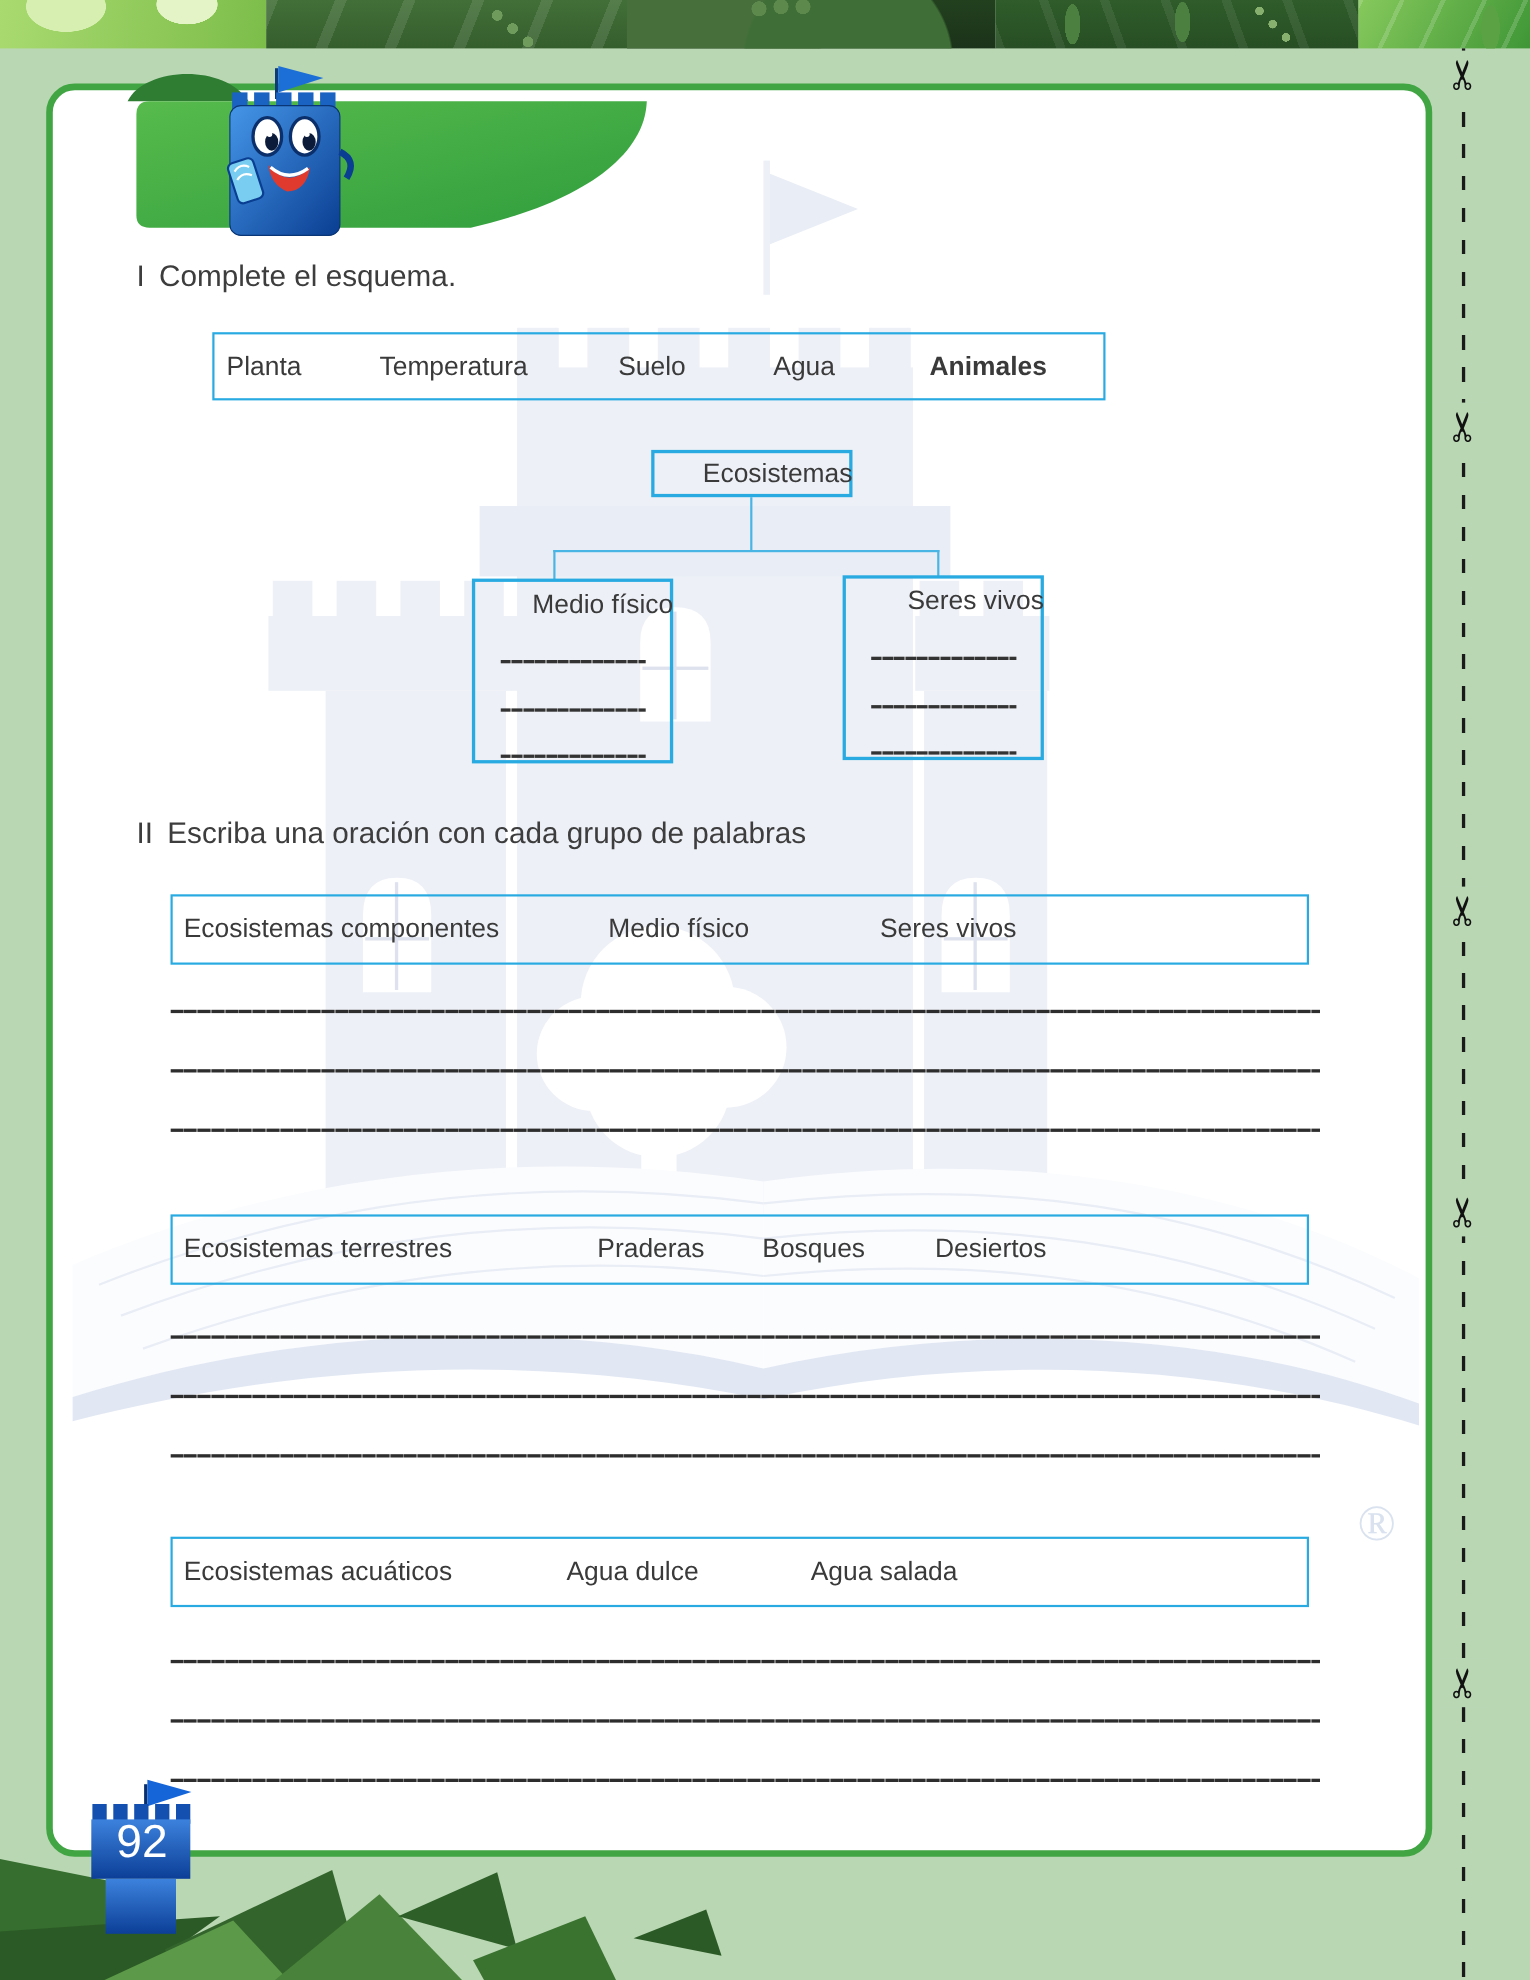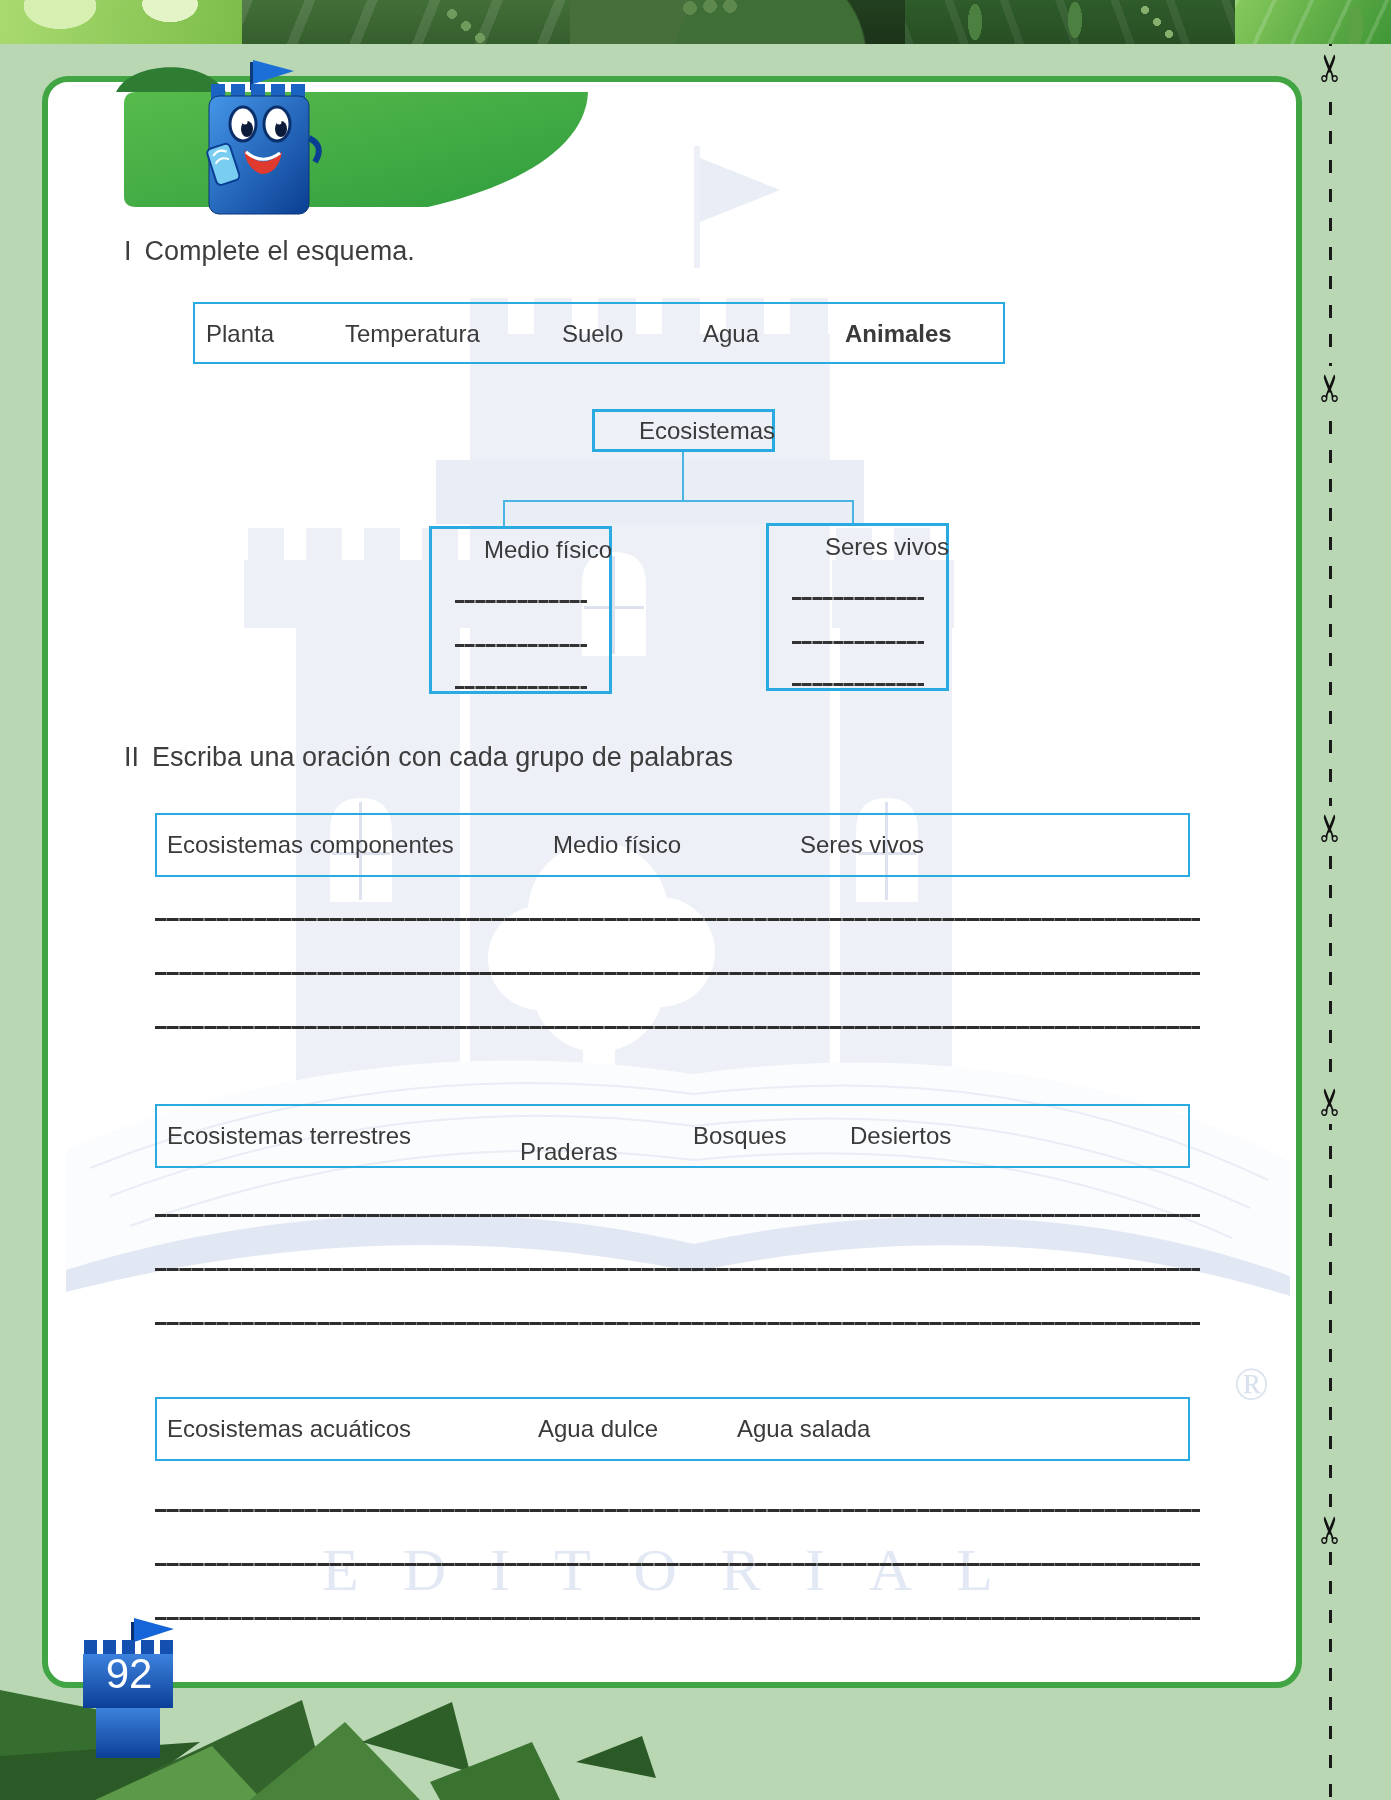--- a/index.html
+++ b/index.html
@@ -135,21 +135,20 @@
         <path d="M 130 1226 C 320 1158 500 1136 694 1160" fill="none" stroke="#e9edf5" stroke-width="2"></path>
         <path d="M 1268 1180 C 1090 1096 910 1070 694 1094" fill="none" stroke="#e9edf5" stroke-width="2"></path>
         <path d="M 1250 1208 C 1080 1130 900 1104 694 1126" fill="none" stroke="#e9edf5" stroke-width="2"></path>
         <path d="M 1232 1238 C 1066 1164 896 1140 694 1160" fill="none" stroke="#e9edf5" stroke-width="2"></path>
         <path d="M 66 1270 C 262 1208 490 1196 694 1244 C 900 1198 1120 1212 1290 1276 L 1290 1296 C 1110 1240 900 1228 694 1272 C 480 1228 270 1240 66 1292 Z" fill="#e2e8f3"></path>
       </g>
     </g>
   </svg>
 
   <div class="wm-reg">®</div>
-  <div class="wm-editorial">EDITORIAL</div>
 
   <div class="heading" style="left:124px;top:236px;">
     <span class="numeral">I</span><span>Complete el esquema.</span>
   </div>
 
   <div class="bluebox" style="left:193px;top:302px;width:812px;height:62px;"></div>
   <span class="wtxt" style="left:206px;top:320px;">Planta</span>
   <span class="wtxt" style="left:345px;top:320px;">Temperatura</span>
   <span class="wtxt" style="left:562px;top:320px;">Suelo</span>
   <span class="wtxt" style="left:703px;top:320px;">Agua</span>
@@ -181,30 +180,30 @@
   <div class="bluebox" style="left:155px;top:813px;width:1035px;height:64px;"></div>
   <span class="wtxt" style="left:167px;top:831px;">Ecosistemas componentes</span>
   <span class="wtxt" style="left:553px;top:831px;">Medio físico</span>
   <span class="wtxt" style="left:800px;top:831px;">Seres vivos</span>
   <div class="wline" style="left:155px;top:918px;width:1045px;"></div>
   <div class="wline" style="left:155px;top:972px;width:1045px;"></div>
   <div class="wline" style="left:155px;top:1026px;width:1045px;"></div>
 
   <div class="bluebox" style="left:155px;top:1104px;width:1035px;height:64px;"></div>
   <span class="wtxt" style="left:167px;top:1122px;">Ecosistemas terrestres</span>
-  <span class="wtxt" style="left:520px;top:1122px;margin-top:16px;">Praderas</span>
+  <span class="wtxt" style="left:543px;top:1122px;">Praderas</span>
   <span class="wtxt" style="left:693px;top:1122px;">Bosques</span>
   <span class="wtxt" style="left:850px;top:1122px;">Desiertos</span>
   <div class="wline" style="left:155px;top:1214px;width:1045px;"></div>
   <div class="wline" style="left:155px;top:1268px;width:1045px;"></div>
   <div class="wline" style="left:155px;top:1322px;width:1045px;"></div>
 
   <div class="bluebox" style="left:155px;top:1397px;width:1035px;height:64px;"></div>
   <span class="wtxt" style="left:167px;top:1415px;">Ecosistemas acuáticos</span>
-  <span class="wtxt" style="left:538px;top:1415px;text-align:center;">Agua dulce</span>
+  <span class="wtxt" style="left:515px;top:1415px;text-align:center;">Agua dulce</span>
   <span class="wtxt" style="left:737px;top:1415px;">Agua salada</span>
   <div class="wline" style="left:155px;top:1509px;width:1045px;"></div>
   <div class="wline" style="left:155px;top:1563px;width:1045px;"></div>
   <div class="wline" style="left:155px;top:1617px;width:1045px;"></div>
 
   <svg width="1391" height="1800" viewBox="0 0 1391 1800">
     <defs>
       <linearGradient id="gr" x1="0" y1="0" x2="1" y2="1">
         <stop offset="0" stop-color="#57bb4c"></stop>
           <stop offset="1" stop-color="#2f9d3d"></stop>

